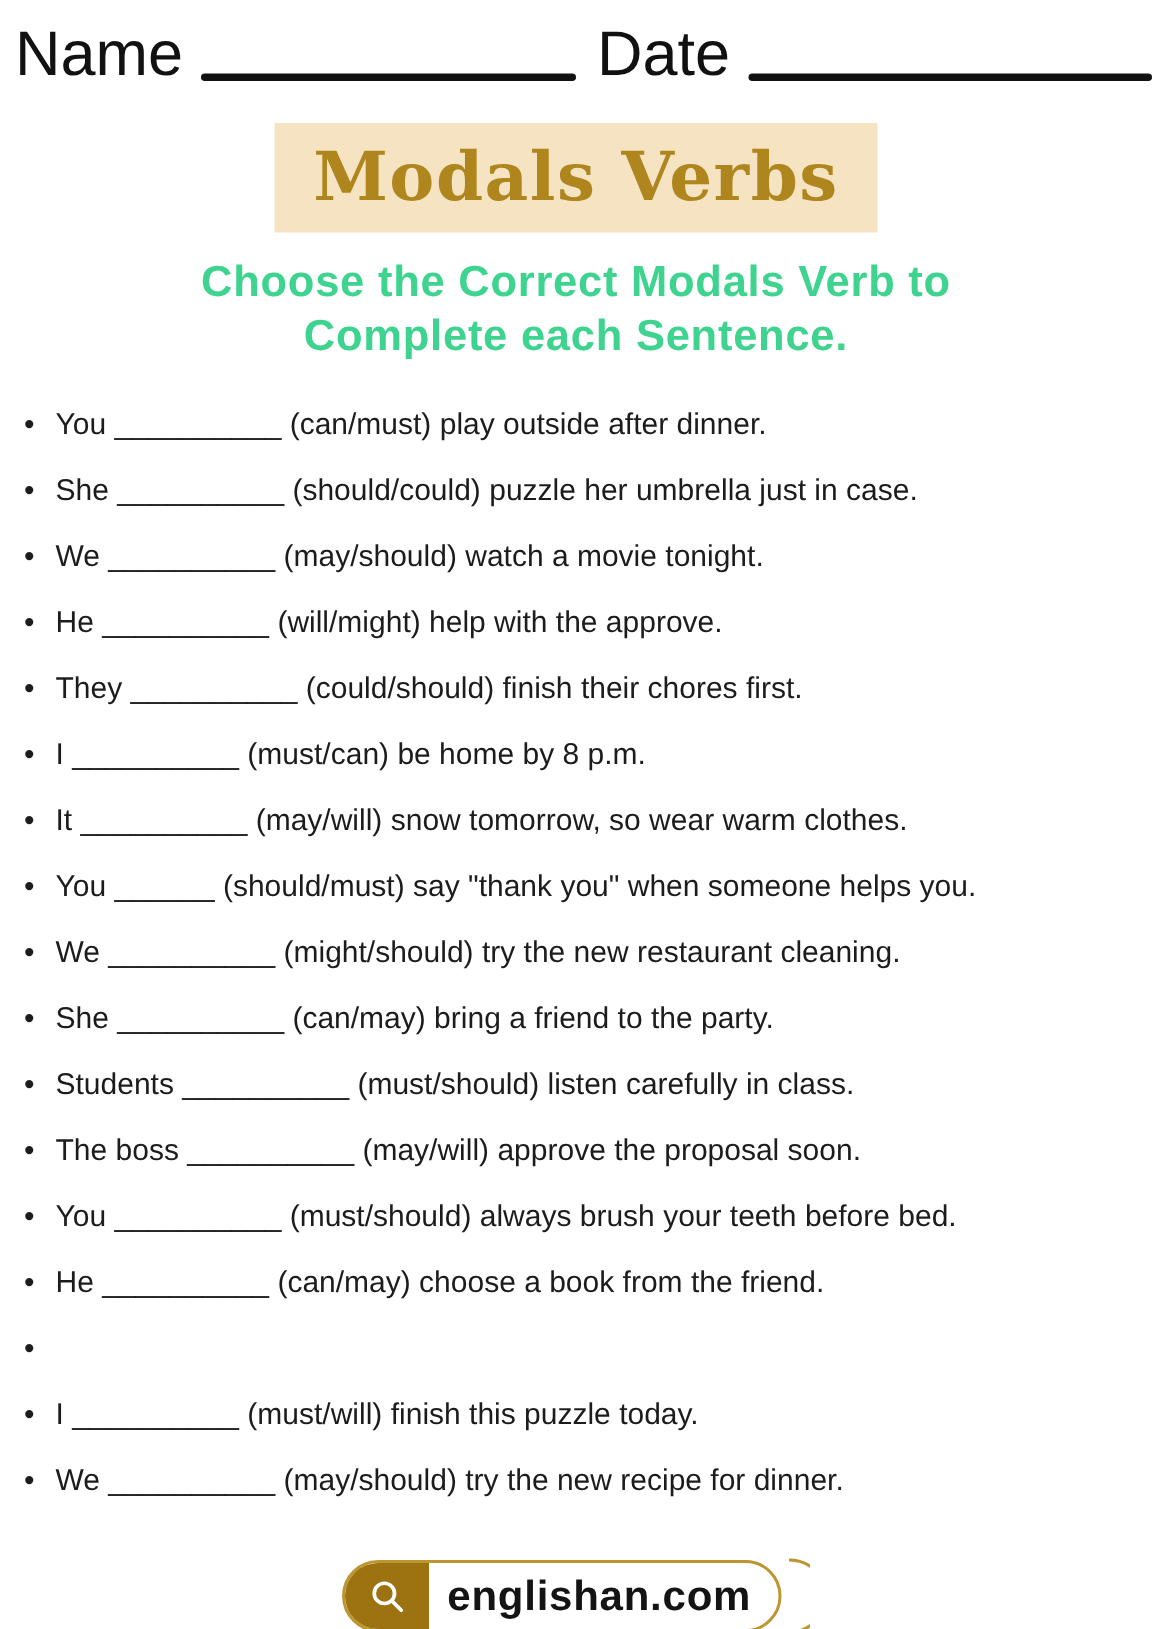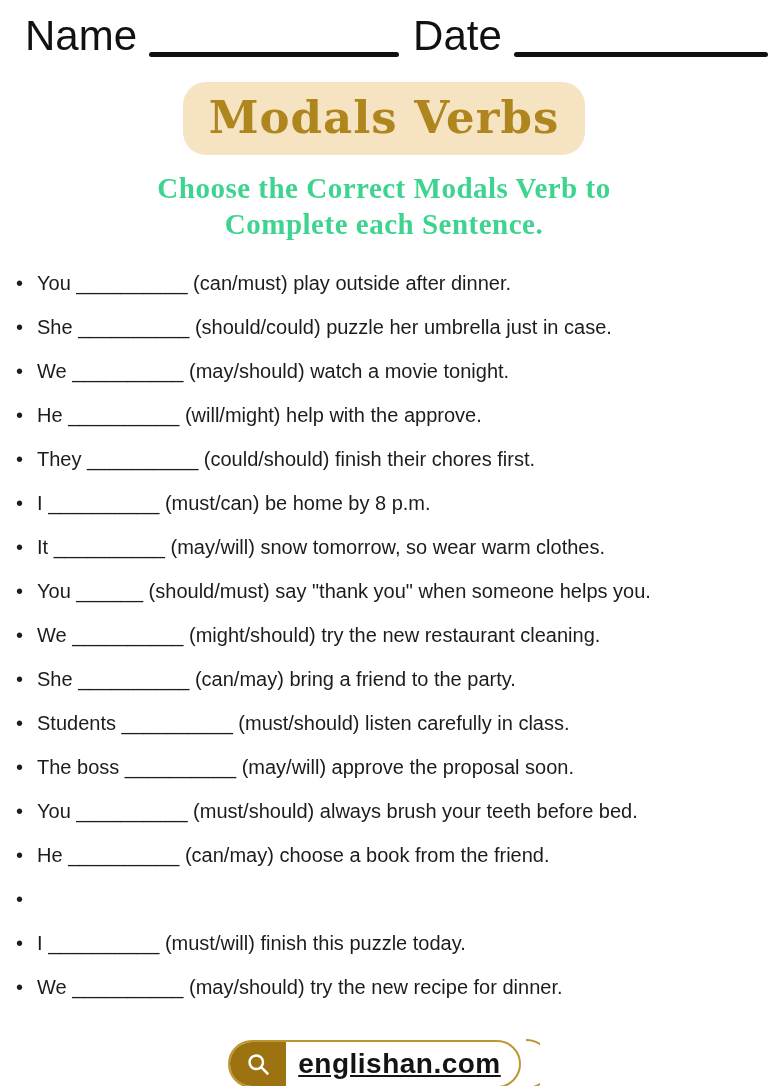--- a/index.html
+++ b/index.html
@@ -12,22 +12,22 @@
     height: 1086px;
     position: relative;
     overflow: hidden;
     font-family: "Liberation Sans", sans-serif;
     color: #1c1c1c;
   }
 
   
   .header {
     display: flex;
-    align-items: flex-end;
-    padding: 15px 0 0 25px;
+    align-items: center;
+    padding: 15px 0 0 10px;
   }
   .hdr-label {
     font-size: 42px;
     line-height: 1;
     color: #111111;
     white-space: nowrap;
   }
   .hdr-line {
     height: 5px;
     background: #111111;
@@ -46,29 +46,28 @@
   .title-box {
     display: inline-block;
     background: #F5E3C1;
     color: #AF861E;
     font-family: "DejaVu Serif", serif;
     font-weight: bold;
     font-size: 45px;
     line-height: 1;
     padding: 13px 26px 15px 26px;
     letter-spacing: 1px;
-    border-radius: 23px;
   }
 
   
   .instruction {
     margin-top: 15px;
     text-align: center;
     color: #3ED48F;
-    font-family: Liberation Serif, serif;
+    font-family: Liberation Sans, sans-serif;
     font-weight: bold;
     font-size: 29px;
     line-height: 1.25;
     letter-spacing: 0.5px;
   }
 
   
   ul.questions {
     list-style: none;
     margin: 28px 0 0 16px;
@@ -119,21 +118,20 @@
     justify-content: center;
   }
   .badge-text {
     display: flex;
     align-items: center;
     padding: 0 18px 0 12px;
     font-weight: bold;
     font-size: 28px;
     letter-spacing: 0.5px;
     color: #141414;
-    text-decoration: underline;
   }
   .badge-arc {
     margin-left: 3px;
     display: flex;
     align-items: center;
   }
 </style>
 </head>
 <body>
 

